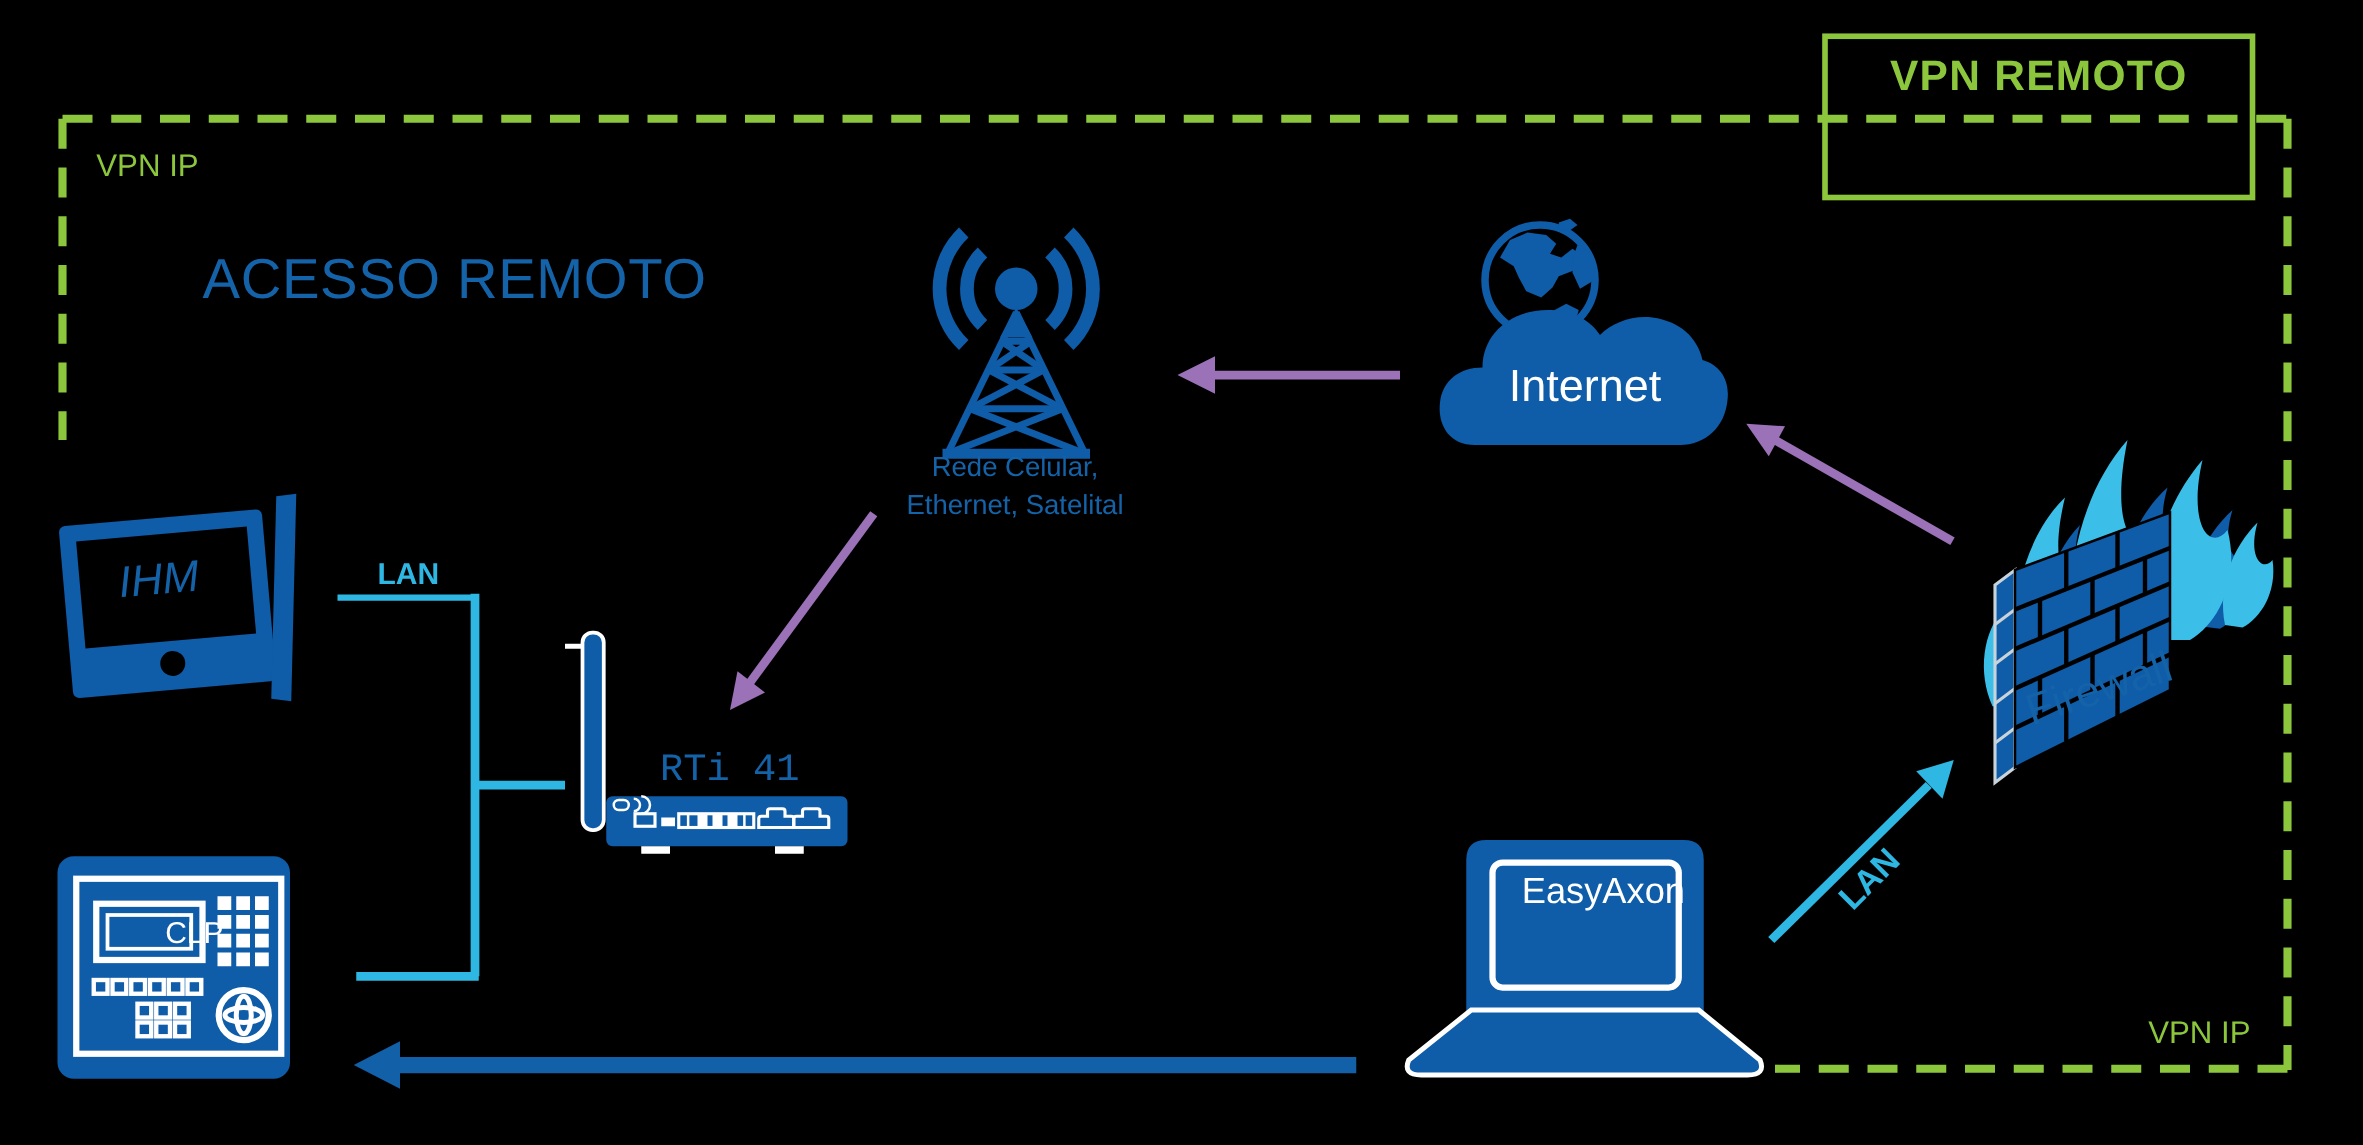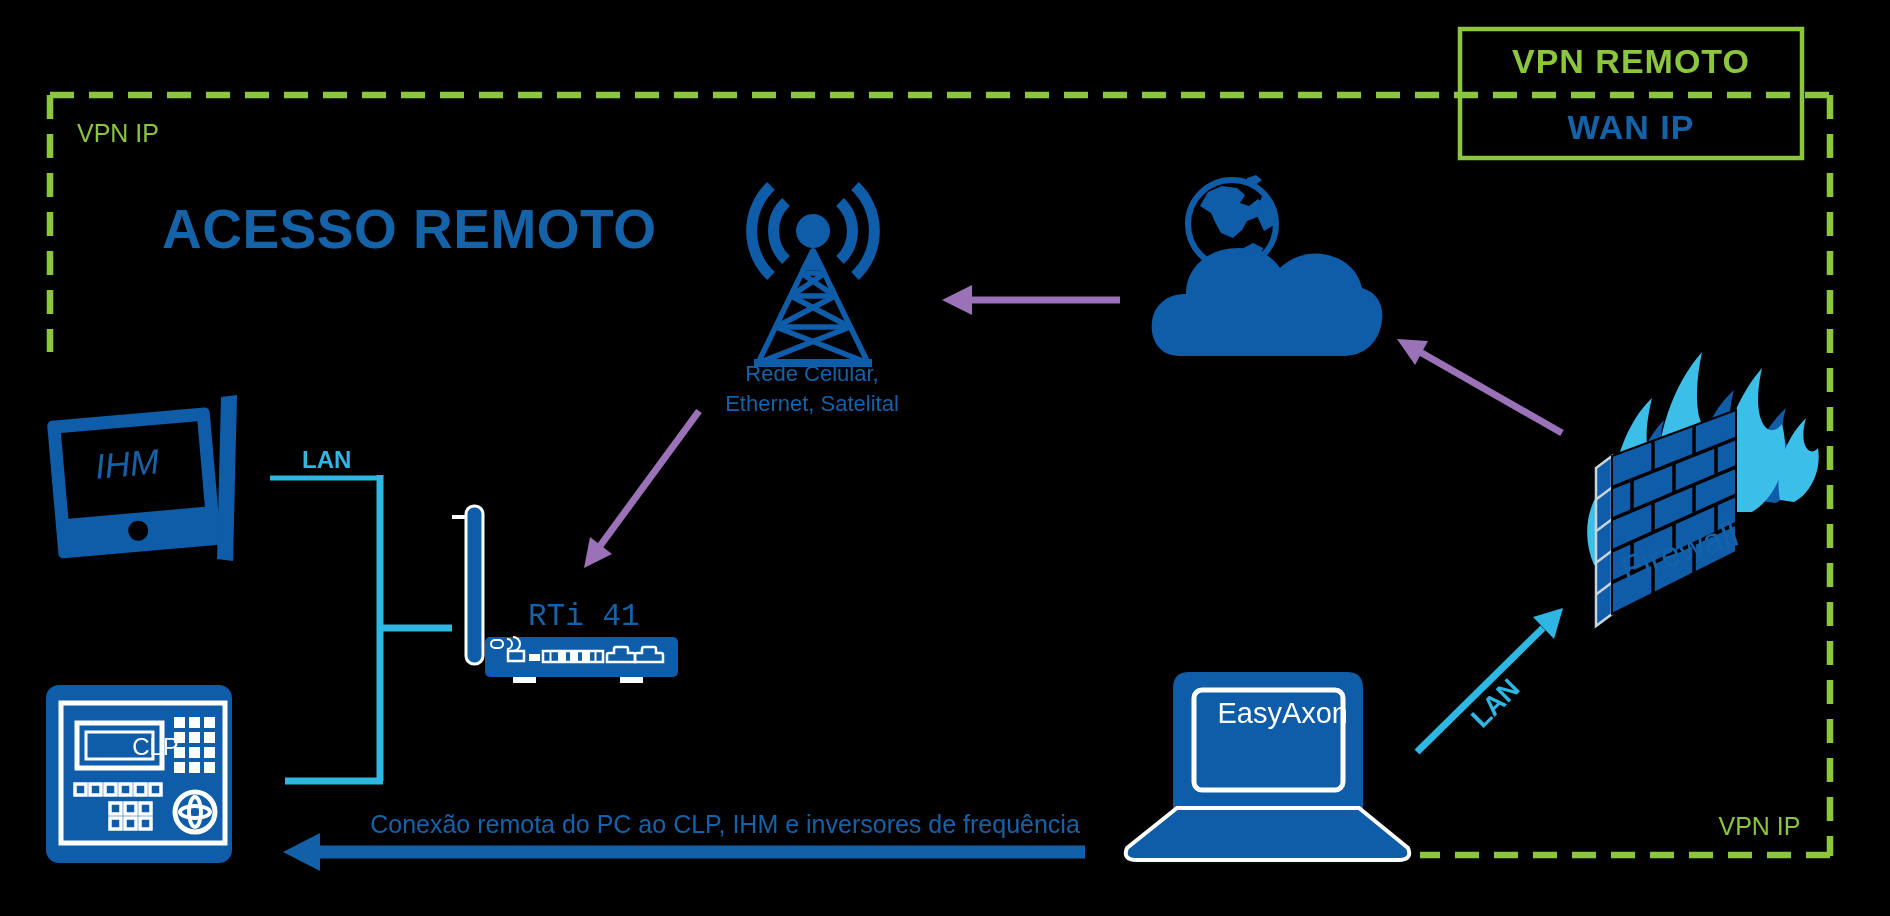--- a/index.html
+++ b/index.html
@@ -219,43 +219,42 @@
   </g>
 
   <g>
     <line x1="1085" y1="852" x2="312" y2="852" stroke="#1261A8" stroke-width="13"></line>
     <polygon points="283,852 320,833 320,871" fill="#1261A8"></polygon>
   </g>
 </svg>
 
 <div class="label green ctr" style="left:1460px;top:42px;width:342px;font-size:34px;font-weight:700;letter-spacing:1px;">VPN REMOTO</div>
 
-<div class="label blue ctr" style="left:1460px;top:108px;width:342px;font-size:34px;font-weight:700;letter-spacing:1px;">WAN IP</div>
 
 <div class="label green" style="left:77px;top:119px;font-size:25px;">VPN IP</div>
 
 <div class="label green ctr" style="left:1712px;top:812px;width:95px;font-size:25px;">VPN IP</div>
 
-<div class="label blue" style="left:162px;top:197px;font-size:55px;font-weight:700;letter-spacing:0.5px;">ACESSO REMOTO</div>
+<div class="label blue" style="left:162px;top:197px;font-size:45px;font-weight:400;letter-spacing:0.5px;">ACESSO REMOTO</div>
 
 <div class="label blue ctr" style="left:662px;top:359px;width:300px;font-size:22px;line-height:30px;">
   <span>Rede Celular,</span><br>
   <span>Ethernet, Satelital</span>
 </div>
 
+<div class="label white ctr" style="left:1178px;top:288px;width:180px;font-size:36px;">Internet</div>
 
 <div class="label blue" style="left:1622px;top:550px;font-size:35px;transform:rotate(-18deg);transform-origin:left center;">Firewall</div>
 
 <div class="label blue" style="left:95px;top:444px;font-size:35px;font-style:italic;transform:rotate(-5deg);">IHM</div>
 
 <div class="label white ctr" style="left:86px;top:733px;width:67px;font-size:24px;padding-left:36px;">CLP</div>
 
 <div class="label blue" style="left:528px;top:599px;font-size:31px;font-family:Liberation Mono, monospace;">RTi 41</div>
 
 <div class="label white ctr" style="left:1188px;top:697px;width:160px;font-size:29px;text-align:right;">EasyAxon</div>
 
 <div class="label cyan" style="left:302px;top:446px;font-size:24px;font-weight:700;">LAN</div>
 
 <div class="label cyan" style="left:1468px;top:688px;font-size:27px;font-weight:700;transform:rotate(-45deg);">LAN</div>
 
-<div class="label blue ctr" style="left:370px;top:810px;width:710px;font-size:25px;">Conexão remota do PC ao CLP, IHM e inversores de frequência</div>
 
 </div>
 
 </body></html>

